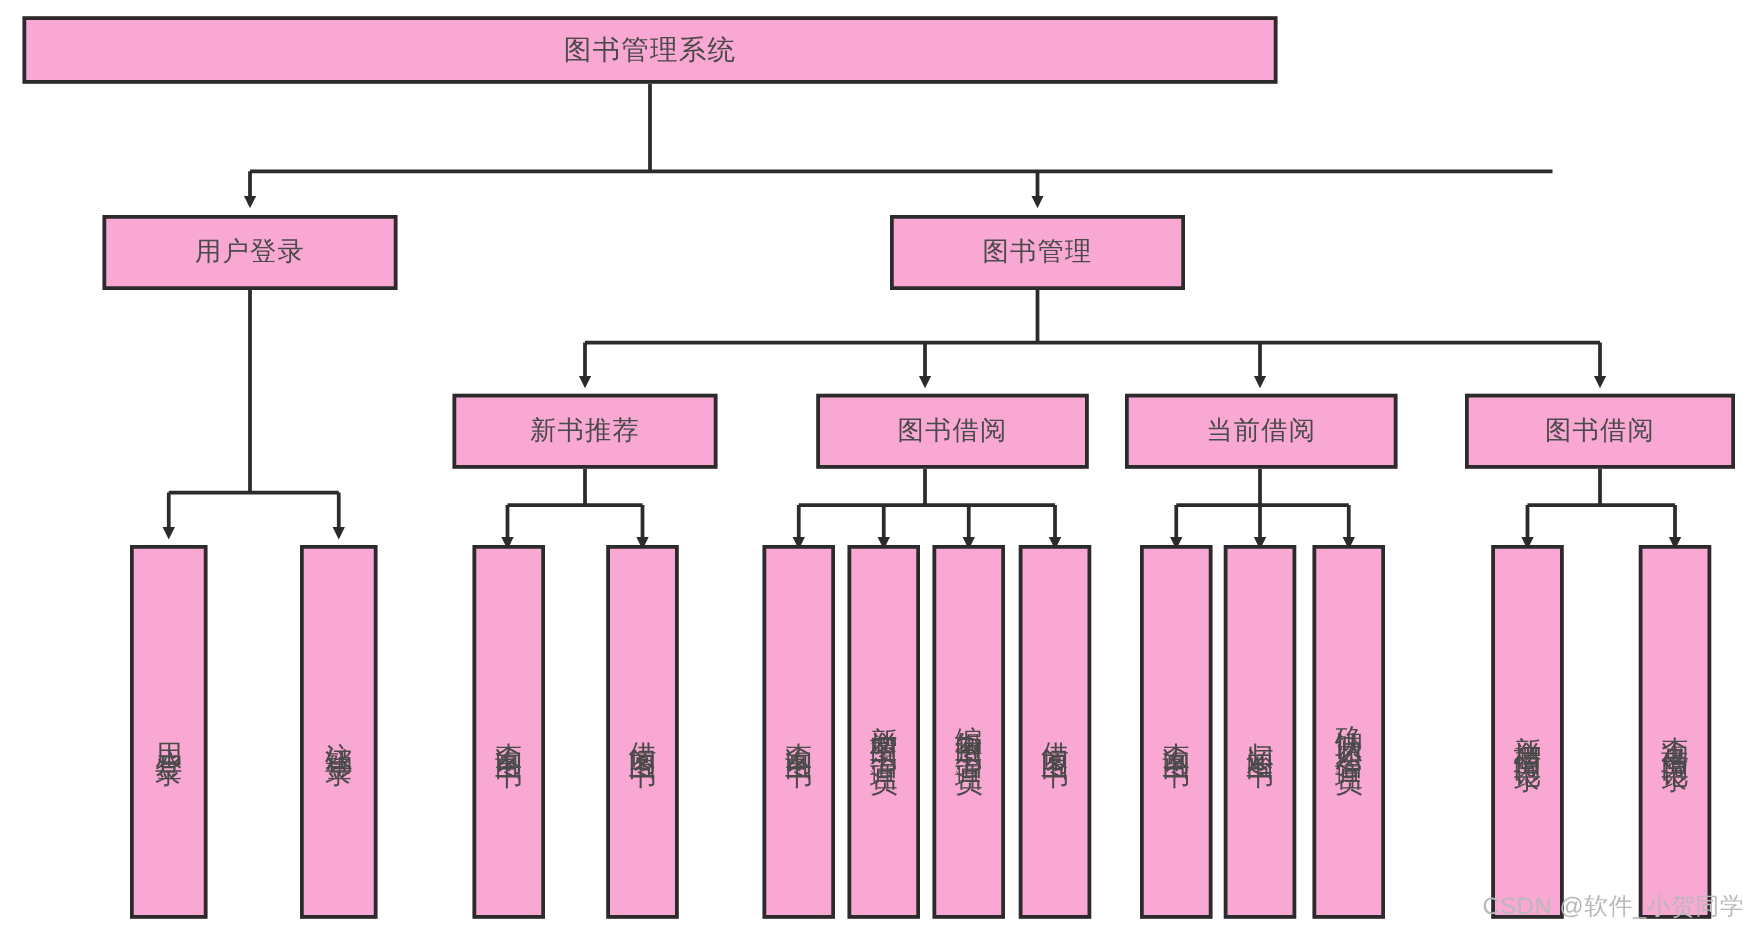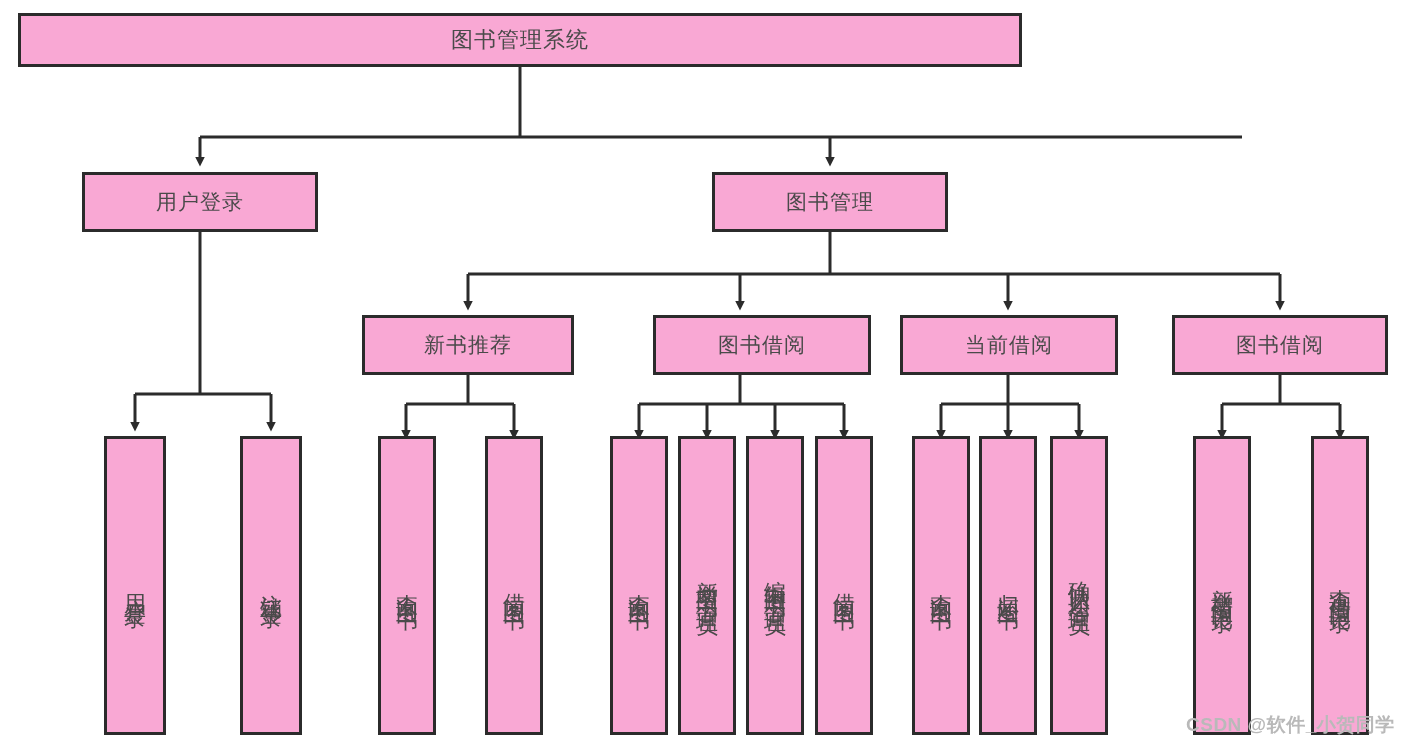--- a/index.html
+++ b/index.html
@@ -39,21 +39,20 @@
   }
   #watermark{
     position:absolute;
     left:1186px;
     top:712px;
     font-size:19px;
     color:#b9b9b9;
     letter-spacing:0.5px;
     white-space:nowrap;
     font-family:"Liberation Sans","DejaVu Sans",sans-serif;
-    font-weight:bold;
   }
 </style>
 </head>
 <body>
 
 <div id="stage">
 
   <svg class="wires" viewBox="0 0 1405 747">
     <defs>
       <marker id="arrow" markerWidth="12" markerHeight="12" refX="1.5" refY="5" orient="auto" markerUnits="userSpaceOnUse">

